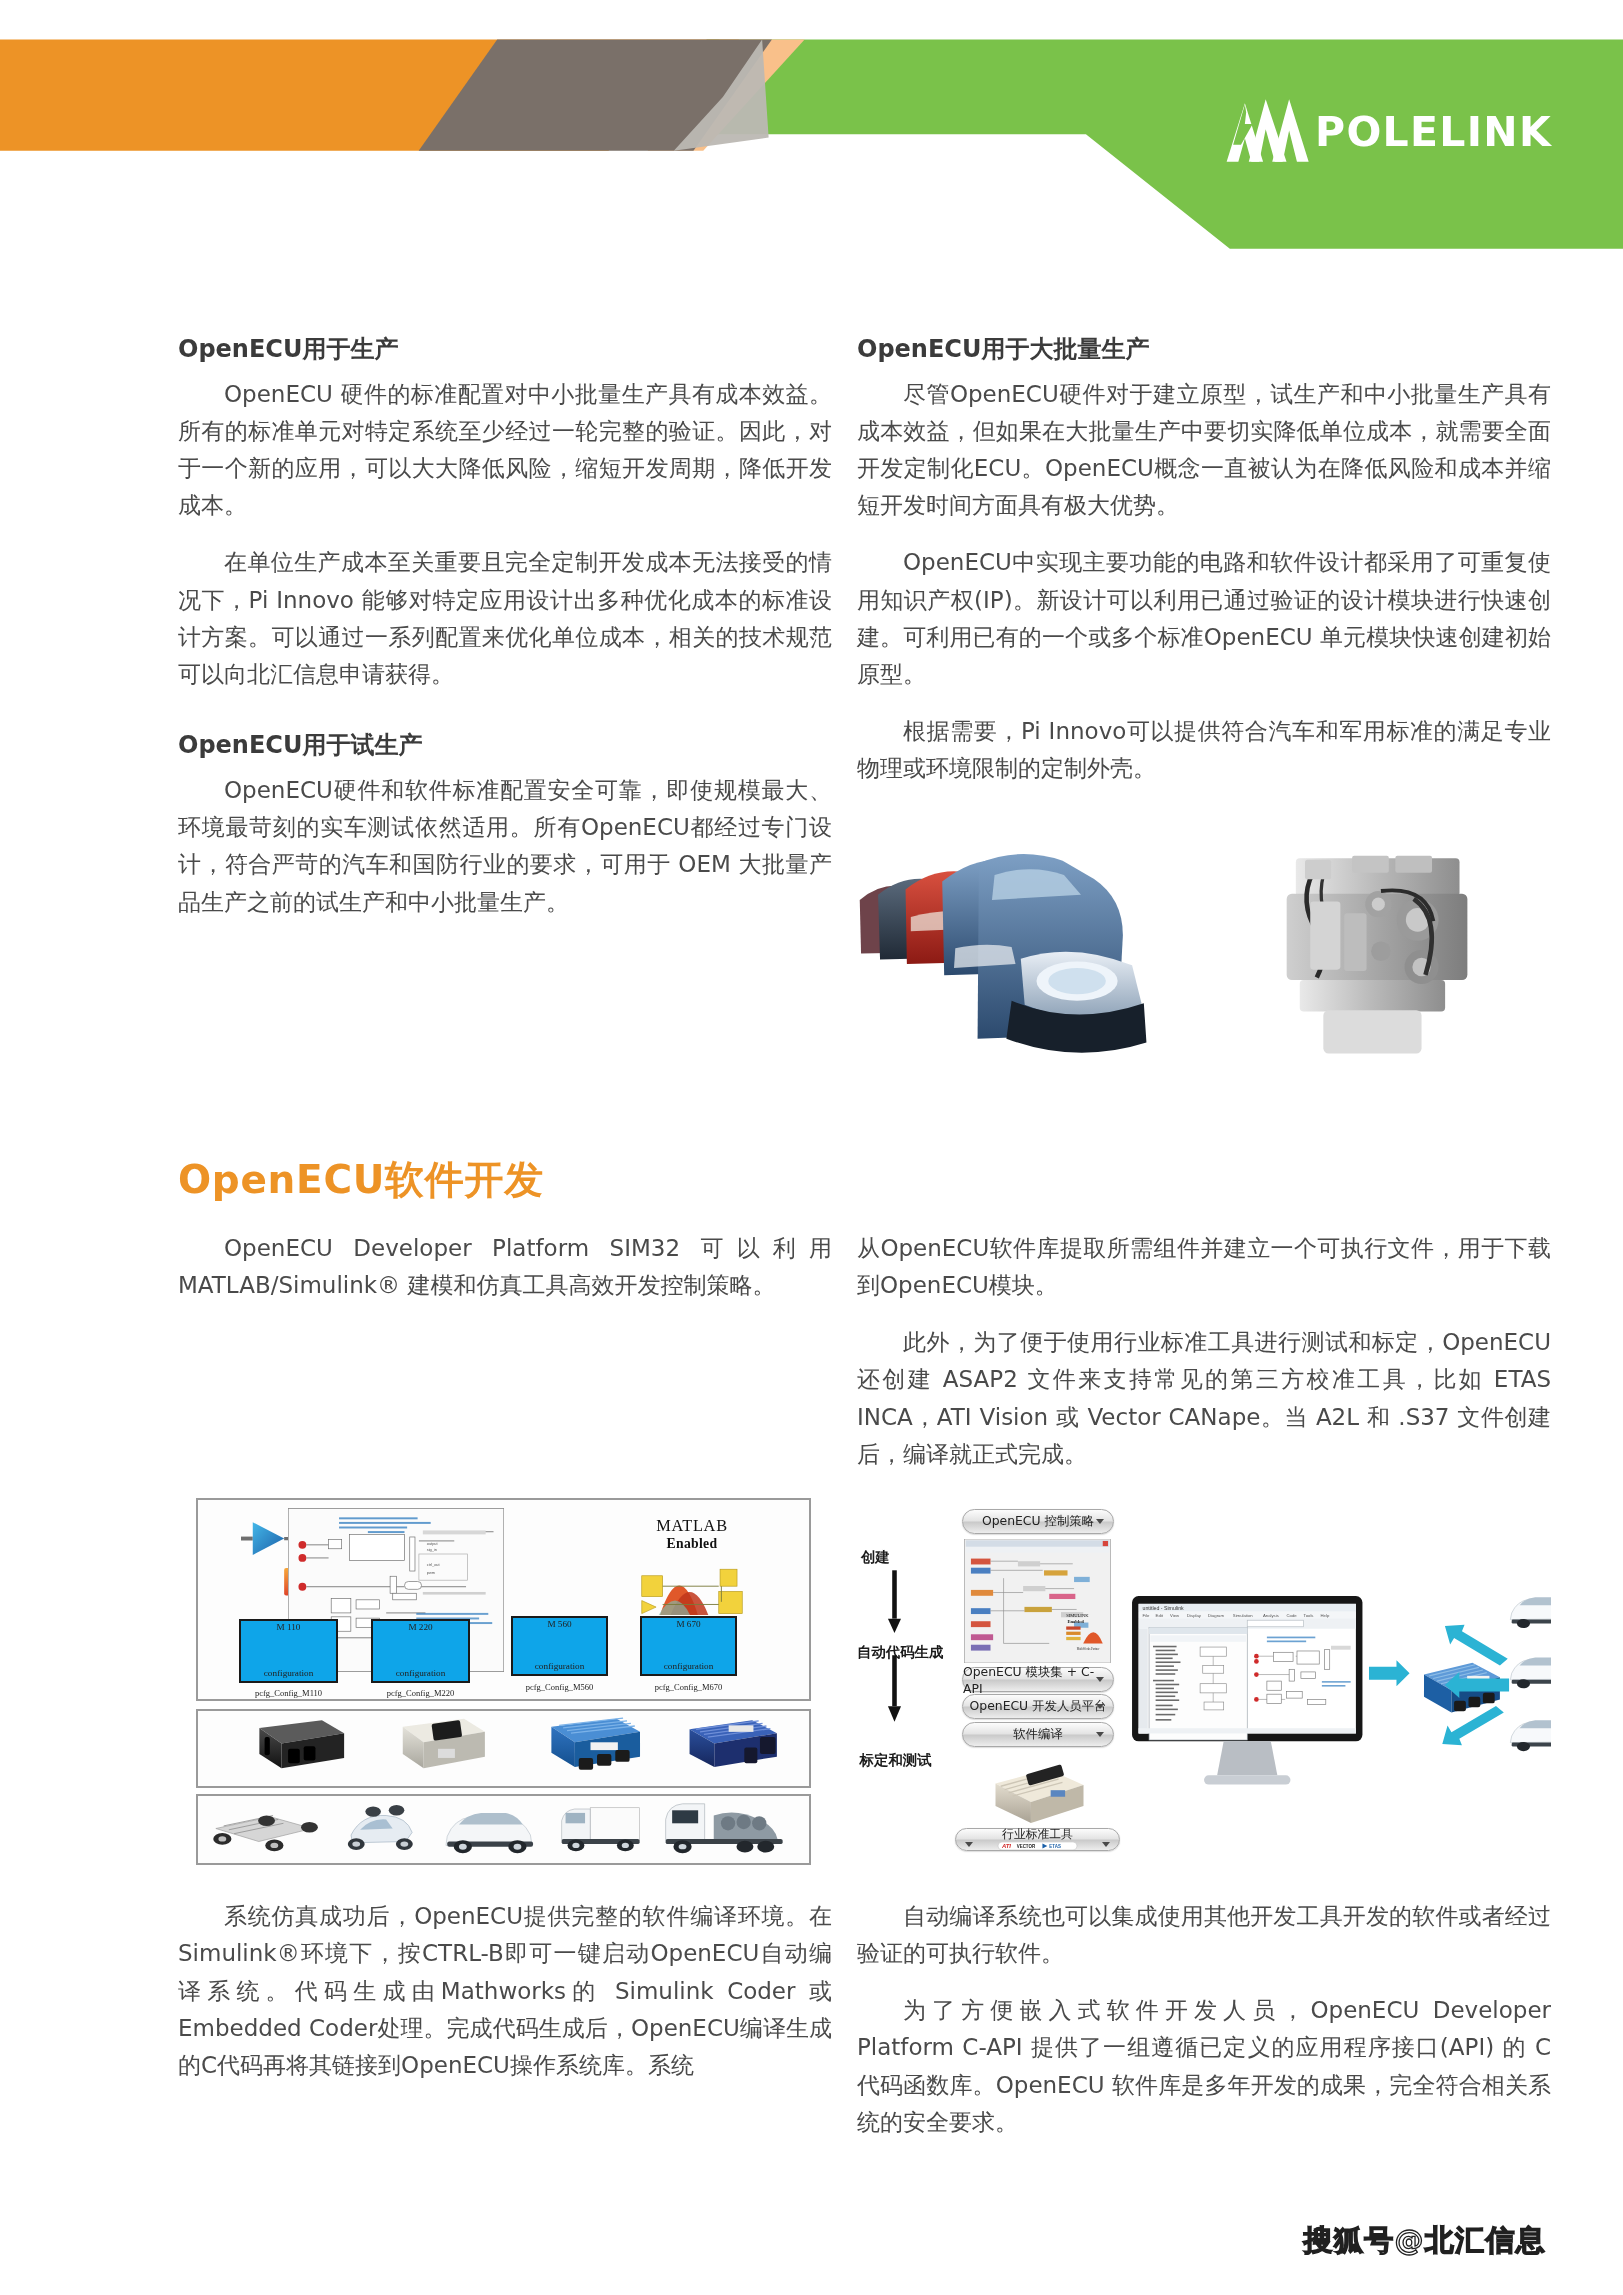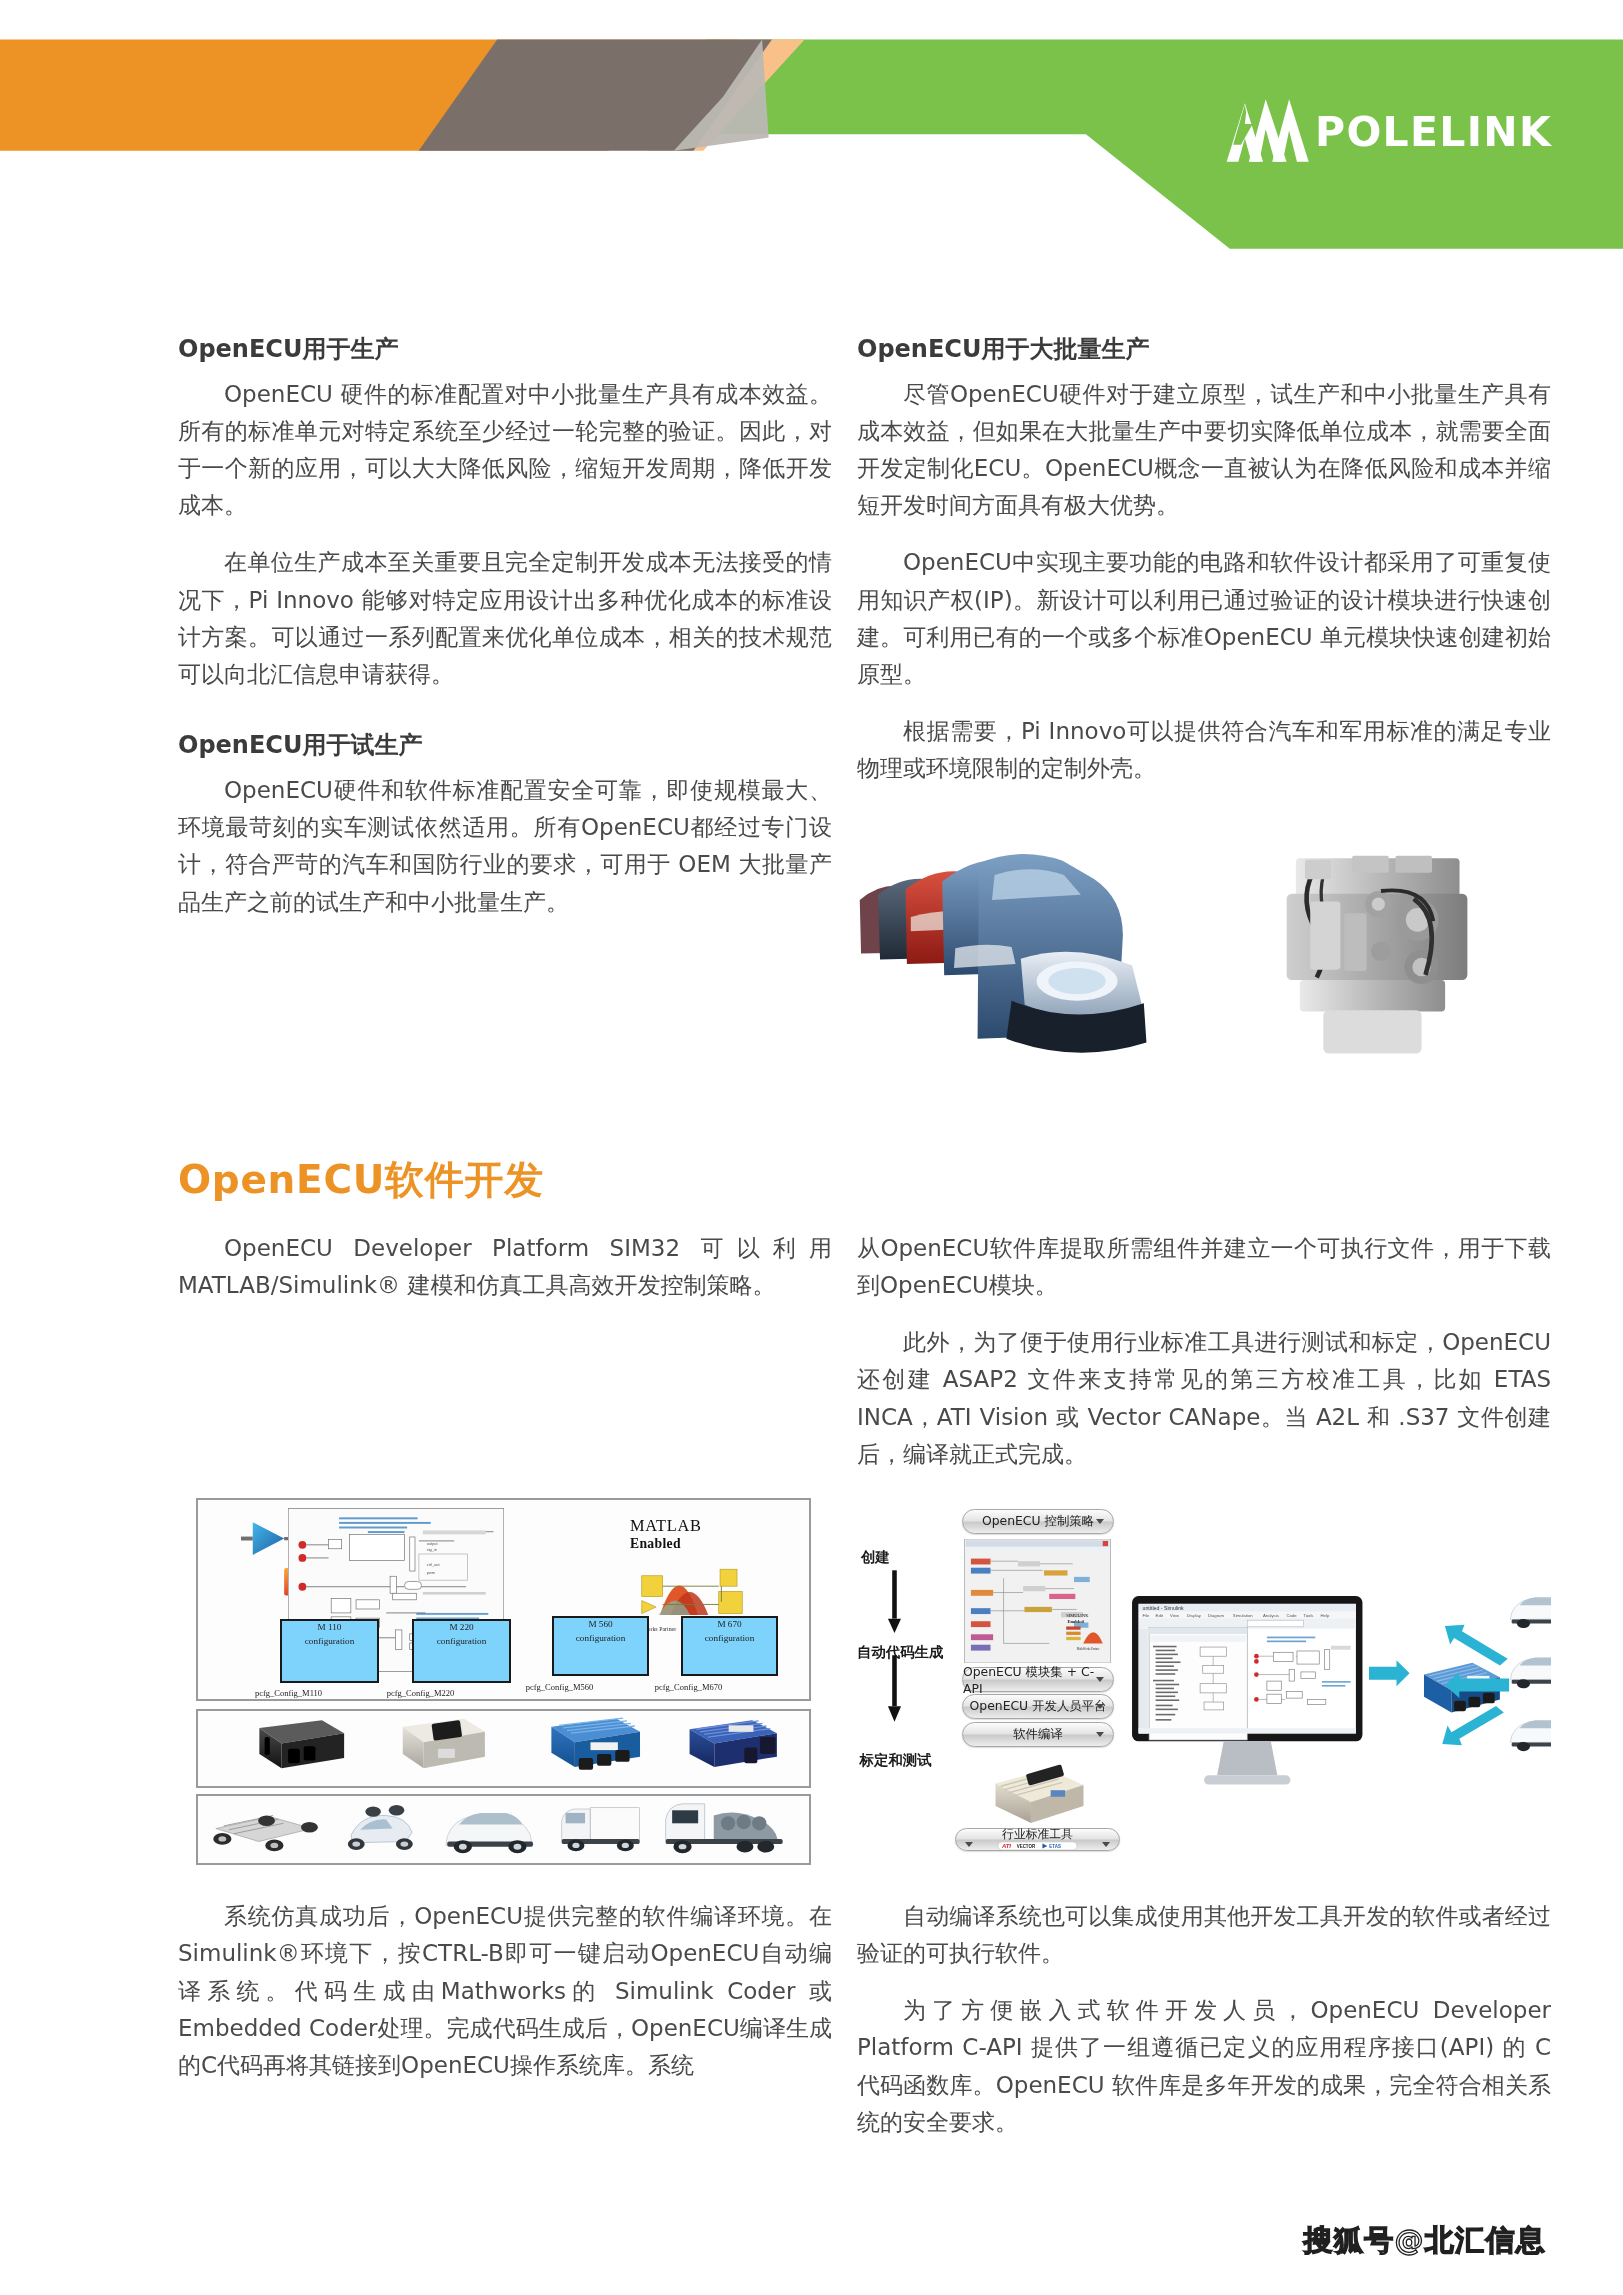--- a/index.html
+++ b/index.html
@@ -55,32 +55,31 @@
   
   .diagram-left { position: absolute; left: 196px; top: 1498px; width: 615px; height: 366px; }
   .dg-band {
     position: absolute; left: 0; width: 615px;
     border: 2.6px solid #9a9a9a; background: #fdfdfd;
   }
   .band1 { top: 0; height: 203px; }
   .band2 { top: 211px; height: 79px; }
   .band3 { top: 296px; height: 71px; }
   .cfg-box {
-    position: absolute; border: 2px solid #1a1a1a; background: #7dd3fc;
-    display: flex; flex-direction: column; align-items: center; justify-content: flex-start;
+    position: absolute; border: 2px solid #1a1a1a; background: #0ea5e9;
+    display: flex; flex-direction: column; align-items: center; justify-content: space-between;
     font-size: 9.2px; color: #222; line-height: 1.5; text-align: center;
     font-family: "Liberation Serif", serif;
-    margin-left: 41px;
   }
   .cfg-cap {
     position: absolute; font-size: 8.5px; color: #222; text-align: center;
     font-family: "Liberation Serif", serif; white-space: nowrap;
   }
   .matlab-logo {
-    position: absolute; text-align: left; font-family: "Liberation Serif", serif;
+    position: absolute; text-align: center; font-family: "Liberation Serif", serif;
   }
   .matlab-word { font-size: 16.4px; letter-spacing: 0.7px; color: #111; }
   .matlab-enabled { font-size: 13.7px; font-weight: bold; color: #111; letter-spacing: 0.3px; }
   .matlab-partner { font-size: 5.9px; color: #333; margin-top: 1.3px; }
 
   
   .diagram-right { position: absolute; left: 857px; top: 1498px; width: 700px; height: 366px; }
   .flow-label {
     position: absolute; font-size: 14.4px; font-weight: bold; color: #1b1b1b;
     font-family: "DejaVu Sans", sans-serif; white-space: nowrap;

